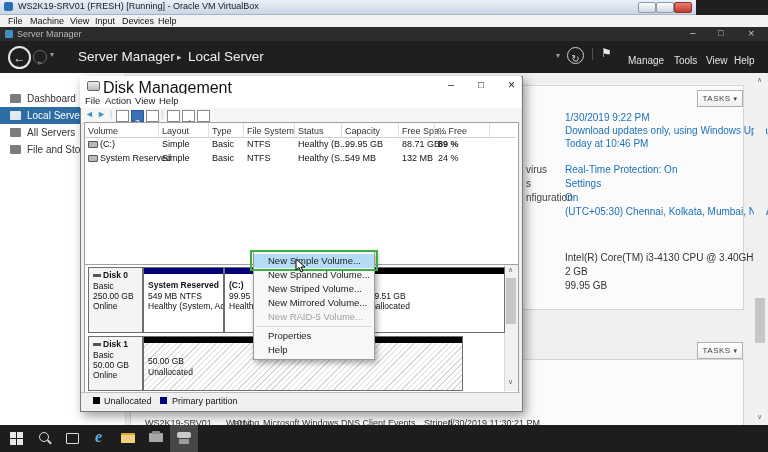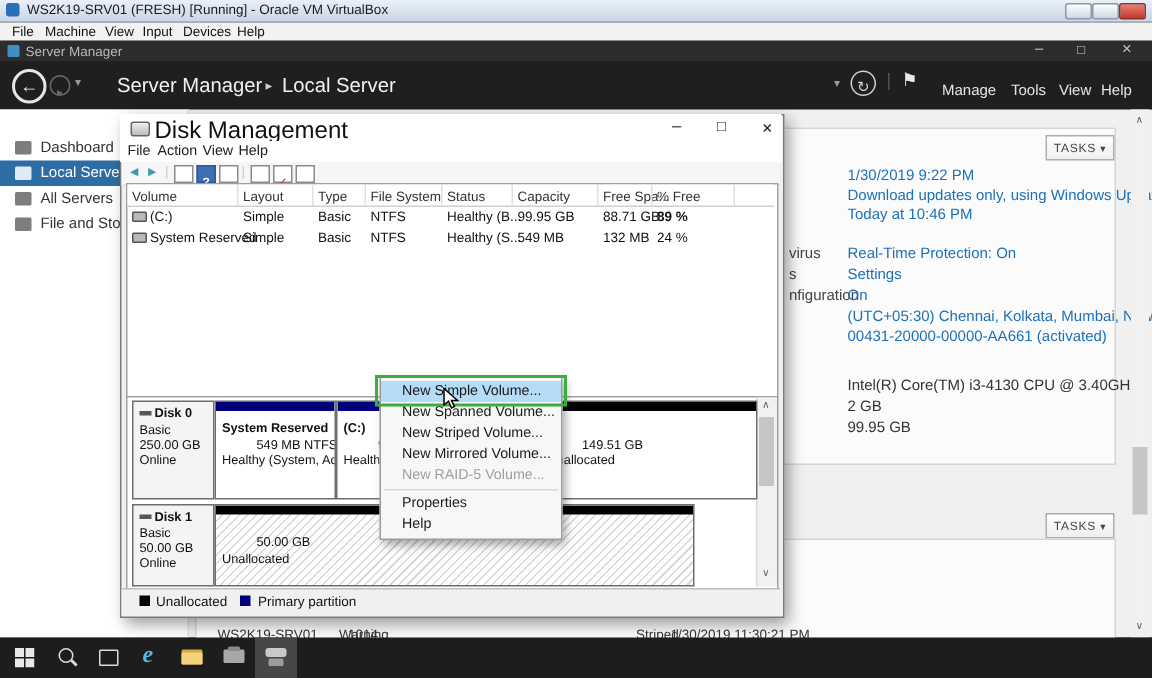--- a/index.html
+++ b/index.html
@@ -2,21 +2,21 @@
 <html><head>
 <meta charset="utf-8">
 <style>
   html,body{margin:0;padding:0;background:#555;}
   #screen{position:relative;width:768px;height:452px;overflow:hidden;
           font-family:"Liberation Sans",sans-serif;background:#1f1f1f;
           -webkit-font-smoothing:antialiased;}
   .a{position:absolute;}
   .nowrap{white-space:nowrap;}
   
-  .vbox-title{left:0;top:0;width:768px;height:14px;background:linear-gradient(#e9f0f9,#c9d6e6);border-bottom:1px solid #a7b4c4;}
+  .vbox-title{left:0;top:0;width:696px;height:14px;background:linear-gradient(#e9f0f9,#c9d6e6);border-bottom:1px solid #a7b4c4;}
   .vbox-menu{left:0;top:15px;width:768px;height:12px;background:#f2f2f2;border-bottom:1px solid #dcdcdc;}
   .vbox-menu span{position:absolute;top:1px;font-size:9px;color:#111;}
   .winbtn{position:absolute;top:2px;height:9px;width:16px;border:1px solid #8d9aa9;border-radius:2px;background:linear-gradient(#fdfdfd,#cfd8e2);}
   .winbtn.close{background:linear-gradient(#e98074,#c2392b);border-color:#8f2f26;}
   
   .sm-titlebar{left:0;top:27px;width:768px;height:14px;background:#2c2c2c;}
   .sm-header{left:0;top:41px;width:768px;height:32px;background:#1f1f1f;}
   .sm-menu span{color:#e4e4e4;font-size:10px;}
   .watermark{left:478px;top:26px;width:290px;font-size:29px;font-weight:800;letter-spacing:1px;color:rgba(150,150,150,0.55);z-index:6;}
   
@@ -45,21 +45,21 @@
   .vol-ico{position:absolute;width:8px;height:5px;background:#b9b9b9;border:1px solid #555;border-radius:1px;}
   .graph-area{left:84px;top:264px;width:433px;height:128px;background:#fff;border:1px solid #a0a0a0;z-index:11;}
   .disk-label{position:absolute;background:#f4f4f4;border:1px solid #6e6e6e;width:53px;height:64px;z-index:12;}
   .disk-label .nm{position:absolute;left:14px;top:2px;font-size:8.5px;font-weight:bold;color:#111;}
   .disk-label .ln{position:absolute;left:4px;font-size:8.5px;color:#111;}
   .dash{position:absolute;left:4px;top:6px;width:8px;height:3px;background:#555;}
   .part{position:absolute;height:64px;background:#fff;border:1px solid #6e6e6e;overflow:hidden;z-index:12;}
   .pstrip{position:absolute;left:0;top:0;width:100%;height:6px;background:#00007b;}
   .pstrip.black{background:#000;}
   .part .t1{position:absolute;left:4px;top:12px;font-size:8.5px;font-weight:bold;color:#111;white-space:nowrap;}
-  .part .t2{position:absolute;left:4px;top:23px;font-size:8.5px;color:#111;white-space:nowrap;margin-left:23px;}
+  .part .t2{position:absolute;left:4px;top:23px;font-size:8.5px;color:#111;white-space:nowrap;}
   .part .t3{position:absolute;left:4px;top:33px;font-size:8.5px;color:#111;white-space:nowrap;}
   .hatch{background:repeating-linear-gradient(135deg,#ffffff 0 3px,#d9d9d9 3px 4px);}
   .legend{left:81px;top:392px;width:439px;height:17px;background:#f0f0f0;border-top:1px solid #bdbdbd;z-index:11;}
   .lg-sq{position:absolute;top:4px;width:7px;height:7px;}
   .scroll{background:#f1f1f1;}
   .thumb{background:#c6c6c6;}
   .sarrow{font-size:7px;color:#666;}
   
   .ctx{left:253px;top:251px;width:120px;background:#f7f7f7;border:1px solid #9b9b9b;box-shadow:2px 3px 6px rgba(0,0,0,.35);z-index:20;padding:2px 0;}
   .ctx-item{height:14px;line-height:14px;padding-left:14px;font-size:9.5px;color:#1a1a1a;white-space:nowrap;}
@@ -157,33 +157,33 @@
   <span class="a fraglab" style="left:526px;top:164px;">virus</span>
   <span class="a fraglab" style="left:526px;top:178px;">s</span>
   <span class="a fraglab" style="left:526px;top:192px;">nfiguration</span>
   <span class="a link nowrap" style="left:565px;top:112px;">1/30/2019 9:22 PM</span>
   <span class="a link nowrap" style="left:565px;top:125px;">Download updates only, using Windows Update</span>
   <span class="a link nowrap" style="left:565px;top:138px;">Today at 10:46 PM</span>
   <span class="a link nowrap" style="left:565px;top:164px;">Real-Time Protection: On</span>
   <span class="a link nowrap" style="left:565px;top:178px;">Settings</span>
   <span class="a link nowrap" style="left:565px;top:192px;">On</span>
   <span class="a link nowrap" style="left:565px;top:206px;">(UTC+05:30) Chennai, Kolkata, Mumbai, New Delhi</span>
-  <span class="a link nowrap" style="left:565px;top:219px;">00431-20000-00000-AA661 (activated)</span>
   <span class="a val nowrap" style="left:565px;top:252px;">Intel(R) Core(TM) i3-4130 CPU @ 3.40GHz</span>
   <span class="a val nowrap" style="left:565px;top:266px;">2 GB</span>
   <span class="a val nowrap" style="left:565px;top:280px;">99.95 GB</span>
 
   <div class="tasksbtn" style="left:697px;top:342px;">
     <span>TASKS</span>
     <span style="font-size:7px;">▾</span>
   </div>
   <div class="a panel" style="left:130px;top:359px;width:612px;height:66px;"></div>
   <span class="evt" style="left:145px;">WS2K19-SRV01</span>
   <span class="evt" style="left:198px;margin-left:34px;">1014</span>
   <span class="evt" style="left:226px;">Warning</span>
+  <span class="evt" style="left:263px;">Microsoft Windows DNS Client Events</span>
   <span class="evt" style="left:424px;">Striped</span>
   <span class="evt" style="left:447px;">1/30/2019 11:30:21 PM</span>
 
   <div class="a scroll" style="left:754px;top:73px;width:12px;height:352px;">
     <span class="a sarrow" style="left:3px;top:3px;">∧</span>
     <div class="a thumb" style="left:1px;top:225px;width:10px;height:45px;"></div>
     <span class="a sarrow" style="left:3px;top:340px;">∨</span>
   </div>
 
   <div class="a dm-window"></div>

